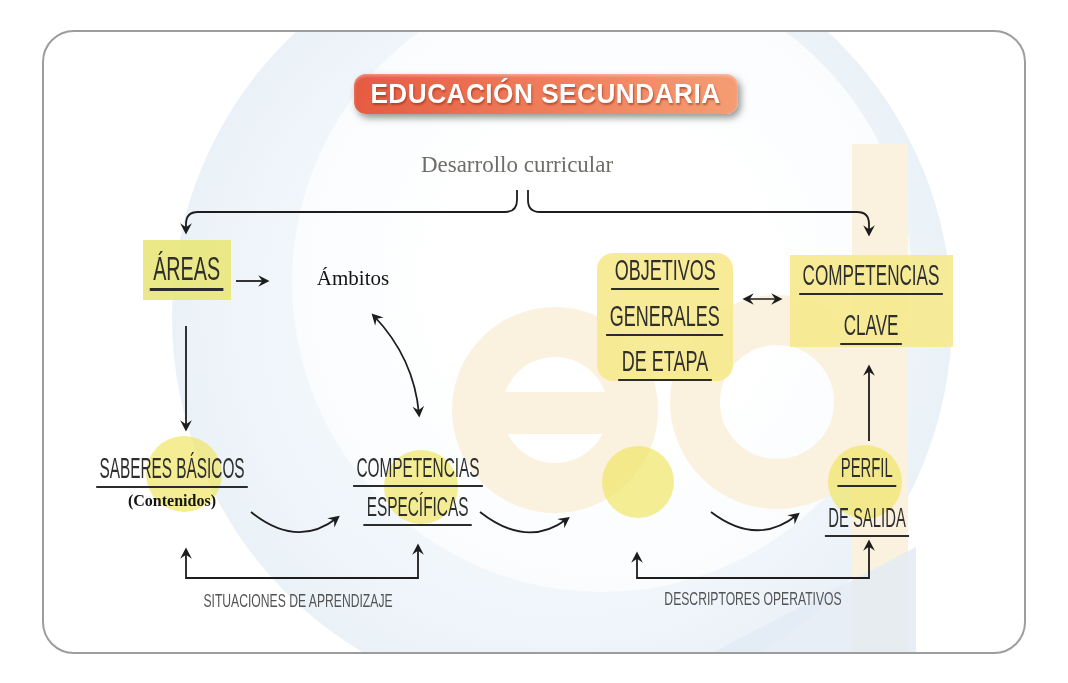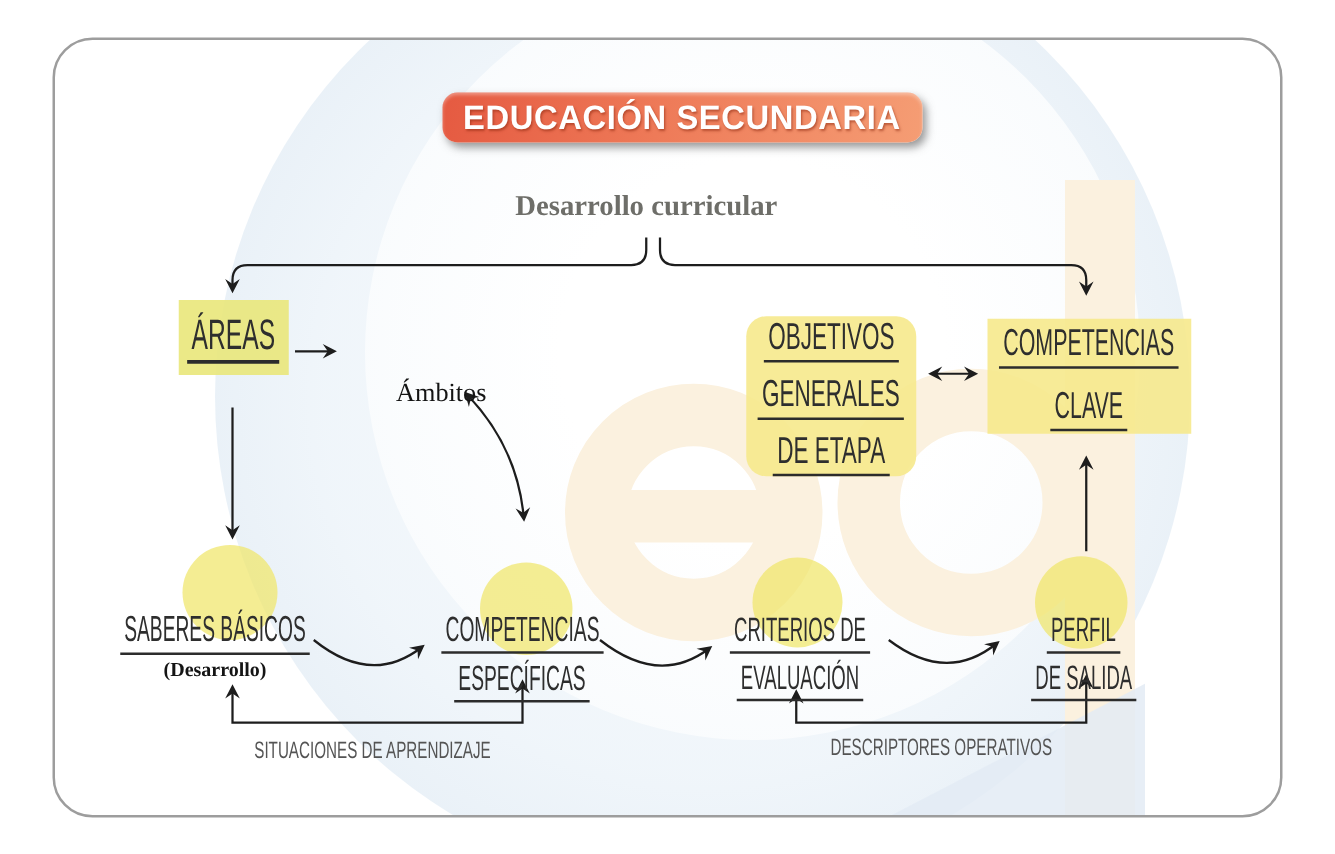--- a/index.html
+++ b/index.html
@@ -15,23 +15,23 @@
   .wm-svg{position:absolute;left:0;top:0;}
   
   .banner{position:absolute;left:354px;top:74px;width:384px;height:40px;border-radius:12px;
           background:linear-gradient(100deg,#e55a41 0%,#ee7a58 45%,#f59d74 100%);
           box-shadow:3px 4px 7px rgba(70,70,70,.55), inset 0 2px 3px rgba(255,255,255,.35);
           display:flex;align-items:center;justify-content:center;}
   .banner span{color:#fff;font-weight:bold;font-size:27px;letter-spacing:.5px;white-space:nowrap;
           display:inline-block;transform:scaleX(.97);
           text-shadow:1px 2px 2px rgba(140,40,15,.55);}
   .subtitle{position:absolute;left:517px;top:152px;transform:translateX(-50%);
-          font-family:"Liberation Serif",serif;font-weight:bold;font-size:23px;color:#6e6e69;white-space:nowrap;}
+          font-family:"Liberation Serif",serif;font-weight:normal;font-size:23px;color:#6e6e69;white-space:nowrap;}
   
-  .node{position:absolute;display:flex;flex-direction:column;align-items:center;z-index:5;margin-top:36px;}
+  .node{position:absolute;display:flex;flex-direction:column;align-items:center;z-index:5;}
   .cond{display:inline-block;transform:scaleX(.55);transform-origin:50% 50%;white-space:nowrap;
         color:#2e2e2e;line-height:1;}
   .ul{border-bottom:2px solid #2c2c2c;padding:2px 6px 3px;}
   .ybox{position:absolute;z-index:4;display:flex;flex-direction:column;align-items:center;justify-content:center;
         background:rgba(240,232,130,.85);}
   .ybox .gap{height:13px;}
   .circle{position:absolute;border-radius:50%;background:rgba(240,230,105,.72);z-index:2;}
   .serif{font-family:"Liberation Serif",serif;color:#141414;}
   .blabel{position:absolute;transform:translateX(-50%);z-index:5;}
   .blabel .cond{transform:scaleX(.64);font-size:19px;color:#545454;}
@@ -108,34 +108,30 @@
   </div>
 
   <div class="ybox" style="left:790px;top:255px;width:163px;height:92px;background:rgba(246,233,140,.9);">
     <span class="cond ul" style="font-size:30px;transform:scaleX(.57);">COMPETENCIAS</span>
     <div class="gap"></div>
     <span class="cond ul" style="font-size:30px;transform:scaleX(.57);">CLAVE</span>
   </div>
 
   <div class="node" style="left:172px;top:452px;transform:translateX(-50%);">
     <span class="cond ul" style="font-size:29px;transform:scaleX(.53);">SABERES BÁSICOS</span>
-    <span class="serif" style="font-size:16px;font-weight:bold;margin-top:4px;">(Desarrollo)</span>
+    <span class="serif" style="font-size:16px;font-weight:bold;margin-top:4px;">(Contenidos)</span>
   </div>
 
   <div class="node" style="left:418px;top:452px;transform:translateX(-50%);gap:4px;">
     <span class="cond ul" style="font-size:28px;">COMPETENCIAS</span>
     <span class="cond ul" style="font-size:28px;">ESPECÍFICAS</span>
   </div>
 
-  <div class="node" style="left:640px;top:453px;transform:translateX(-50%);gap:4px;">
-    <span class="cond ul" style="font-size:27px;">CRITERIOS DE</span>
-    <span class="cond ul" style="font-size:27px;">EVALUACIÓN</span>
-  </div>
 
-  <div class="node" style="left:867px;top:453px;transform:translateX(-50%);gap:4px;">
+  <div class="node" style="left:867px;top:453px;transform:translateX(-50%);gap:16px;">
     <span class="cond ul" style="font-size:27px;">PERFIL</span>
     <span class="cond ul" style="font-size:27px;">DE SALIDA</span>
   </div>
 
   <div class="blabel" style="left:298px;top:591px;">
     <span class="cond">SITUACIONES DE APRENDIZAJE</span>
   </div>
   <div class="blabel" style="left:753px;top:589px;text-decoration:underline;">
     <span class="cond">DESCRIPTORES OPERATIVOS</span>
   </div>

